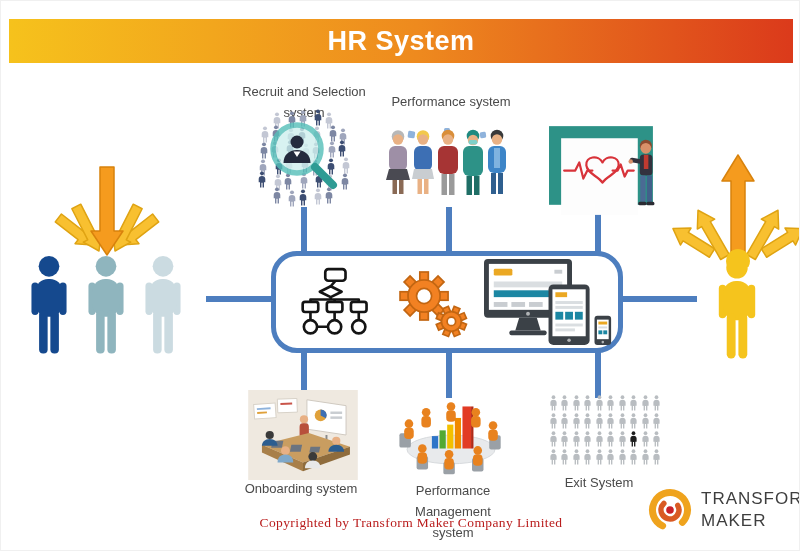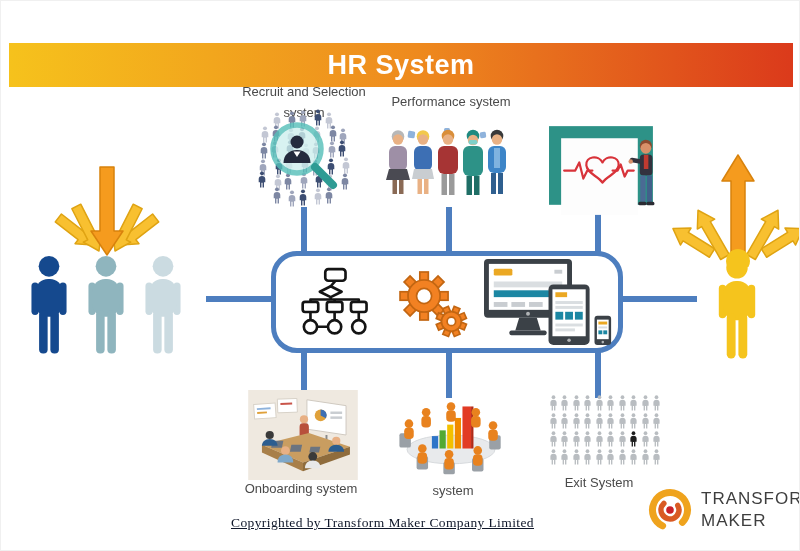--- a/index.html
+++ b/index.html
@@ -1,37 +1,37 @@
 <!DOCTYPE html>
 <html><head>
 <meta charset="utf-8">
 <style>
   html,body{margin:0;padding:0;background:#fff;}
   .canvas{position:relative;width:800px;height:551px;background:#fff;overflow:hidden;
           font-family:"Liberation Sans",sans-serif;border:1px solid #f0f0f0;box-sizing:border-box;}
   
   .banner{position:absolute;left:8px;top:18px;width:784px;height:44px;
           background:linear-gradient(90deg,#F6C21C 0%,#EE8A1E 52%,#DB3A1B 100%);
-          display:flex;align-items:center;justify-content:center;margin-top:24px;}
+          display:flex;align-items:center;justify-content:center;}
   .banner span{color:#fff;font-size:27px;font-weight:bold;letter-spacing:.5px;}
   
   .conn{position:absolute;background:#4D7EBF;}
   
   .hub{position:absolute;left:270px;top:250px;width:352px;height:102px;background:#fff;
        border:5px solid #4D7EBF;border-radius:26px;box-sizing:border-box;z-index:3;}
   .hub svg{position:absolute;}
   
   .syslabel{position:absolute;text-align:center;font-size:13px;line-height:21px;color:#4A4A4A;}
   .syslabel div:empty{display:none;}
   .icon{position:absolute;}
   .exit-row{display:flex;gap:2.5px;justify-content:center;margin-bottom:2px;}
   #crowd{position:absolute;left:5px;top:2px;width:104px;height:100px;}
   #crowd svg{position:absolute;}
-  .copyright{position:absolute;left:230px;top:514px;width:360px;text-align:left;
-             font-family:"Liberation Serif",serif;font-size:13.5px;color:#0f172a;letter-spacing:.4px;text-decoration:underline;}
+  .copyright{position:absolute;left:230px;top:514px;width:360px;text-align:center;
+             font-family:"Liberation Serif",serif;font-size:13.5px;color:#b91c1c;letter-spacing:.4px;}
   .logotext{position:absolute;left:700px;top:487px;font-size:17px;line-height:22px;
             color:#3E3E3E;letter-spacing:1px;}
   .hidden-defs{position:absolute;width:0;height:0;overflow:hidden;}
 </style>
 </head>
 <body>
 
 <svg class="hidden-defs" aria-hidden="true">
   <defs>
     <symbol id="tiny-person" viewBox="0 0 20 36">
@@ -354,20 +354,21 @@
       <rect x="90.5" y="79" width="8" height="3.5" rx="1.5" fill="#2B2B33"></rect>
       <rect x="98.5" y="79" width="8" height="3.5" rx="1.5" fill="#2B2B33"></rect>
     </g>
   </svg>
 
   <div class="syslabel" style="left:225px;top:477px;width:150px">
     <div>Onboarding system</div>
 
   </div>
   <div class="syslabel" style="left:377px;top:479px;width:150px">
+    <div>Performance Management</div>
     <div>system</div>
   </div>
   <div class="syslabel" style="left:540px;top:471px;width:116px">
     <div>Exit System</div>
 
   </div>
 
   <svg class="icon" style="left:246px;top:389px" width="112" height="90" viewBox="0 0 112 92">
     <rect width="112" height="92" fill="#EFE9E0"></rect>
     <rect x="6" y="14" width="22" height="15" fill="#fff" stroke="#D8D2C8" transform="rotate(-4 17 21)"></rect>

